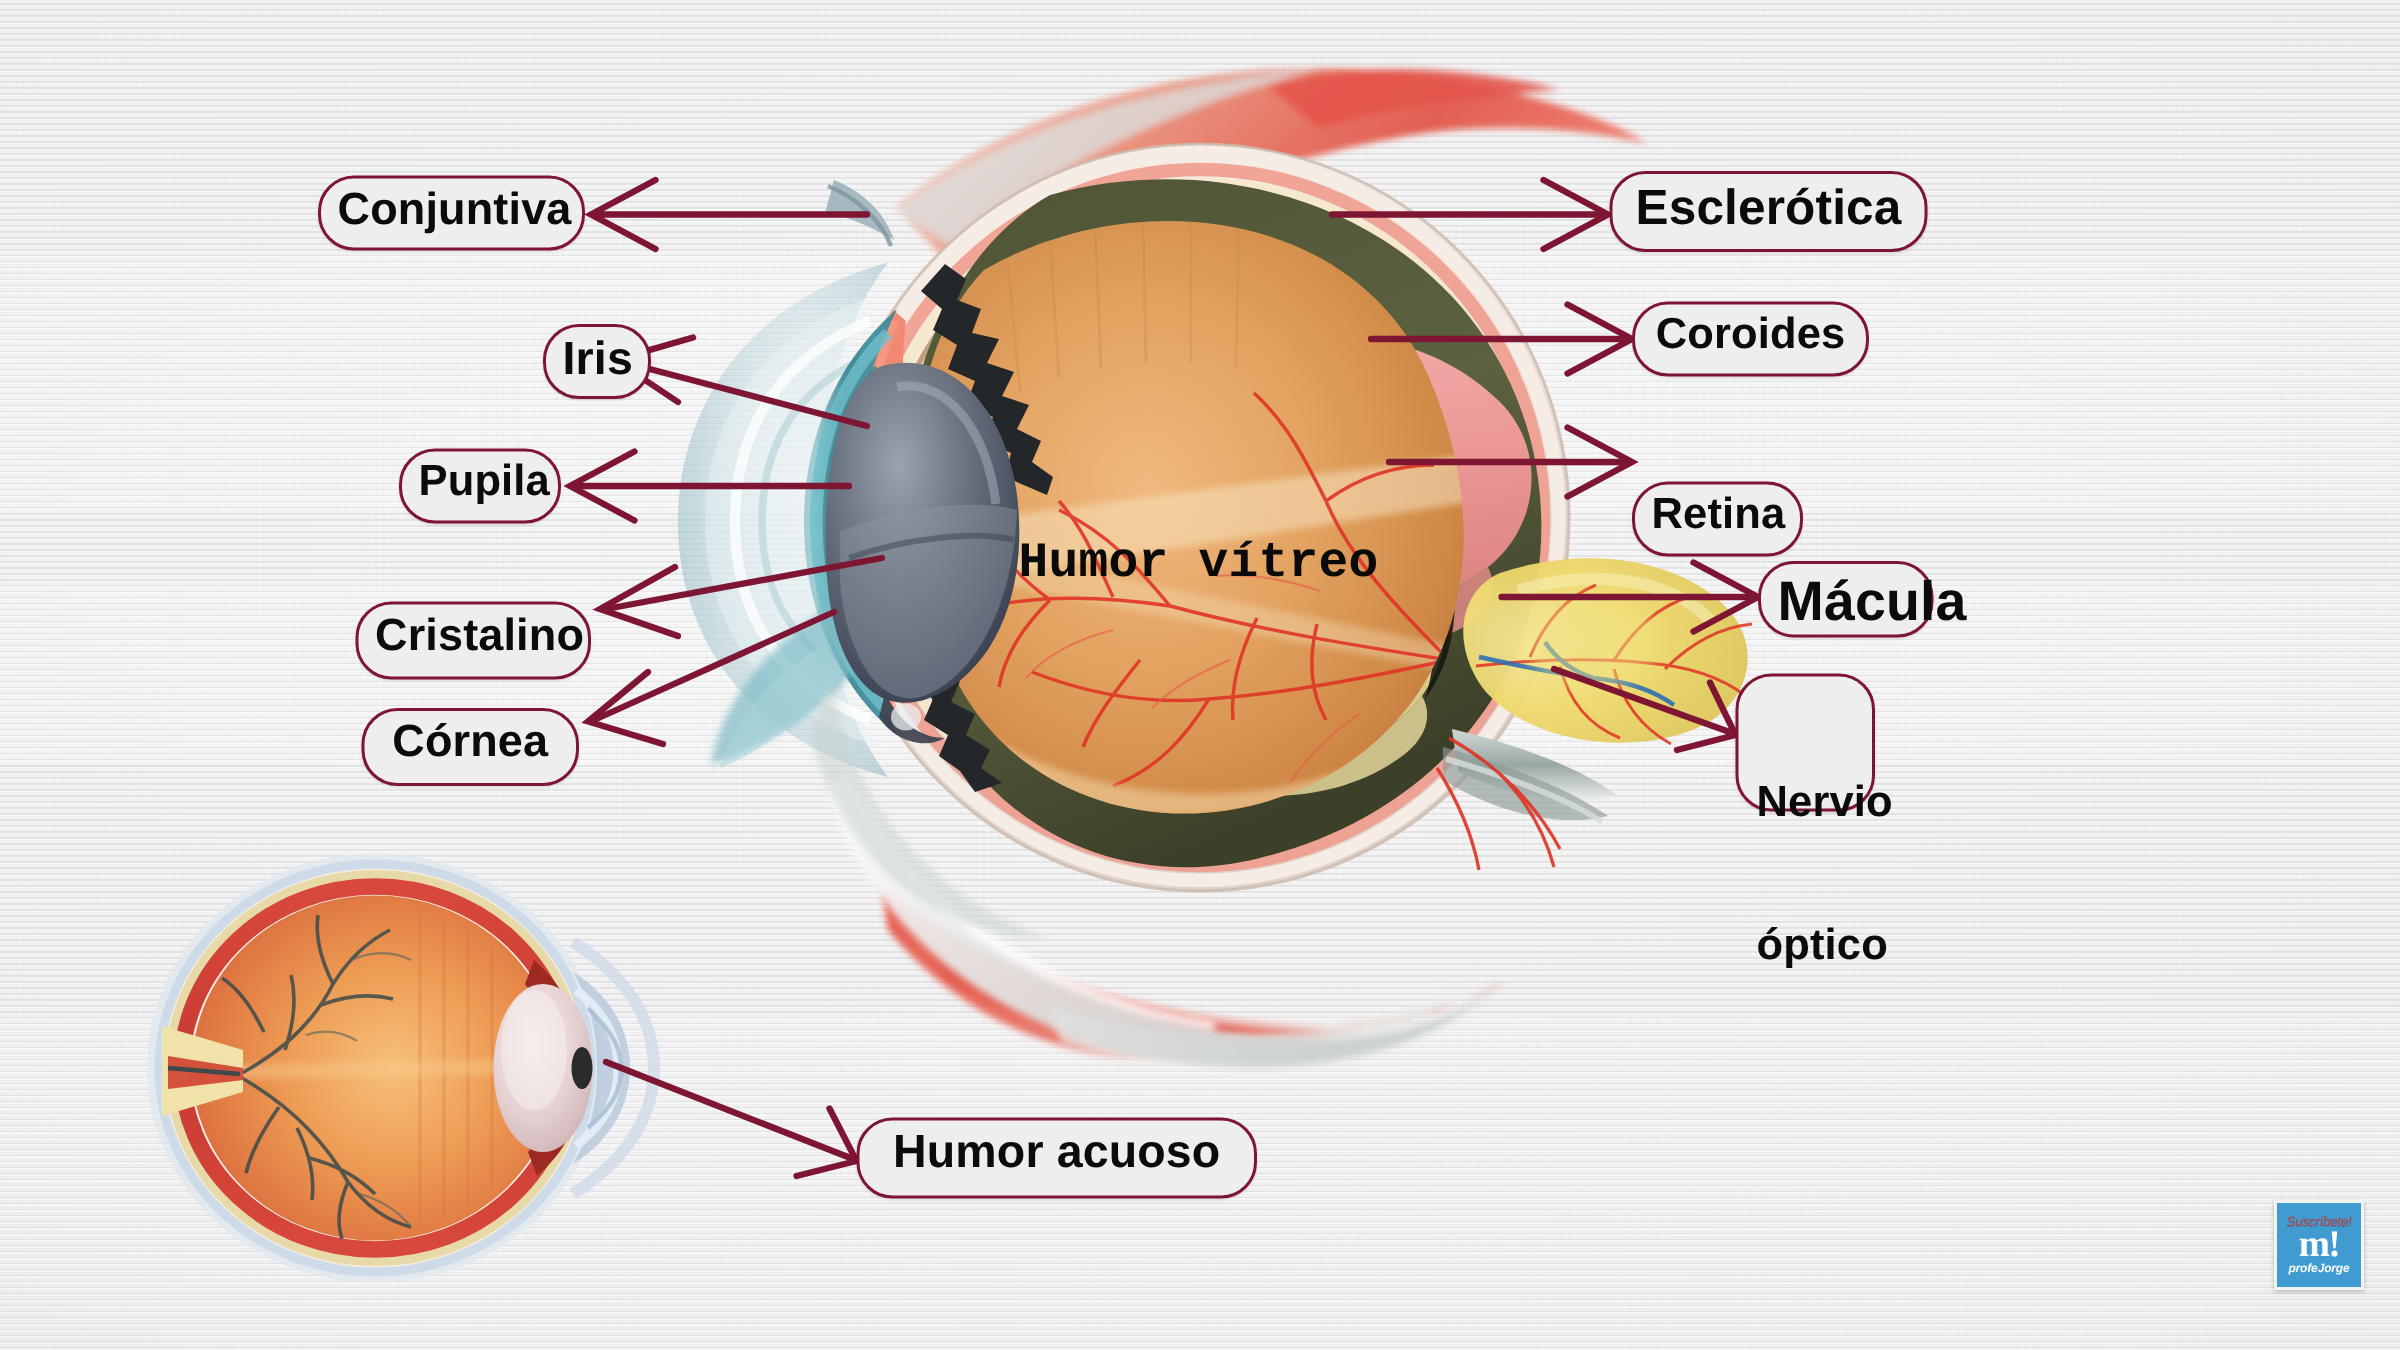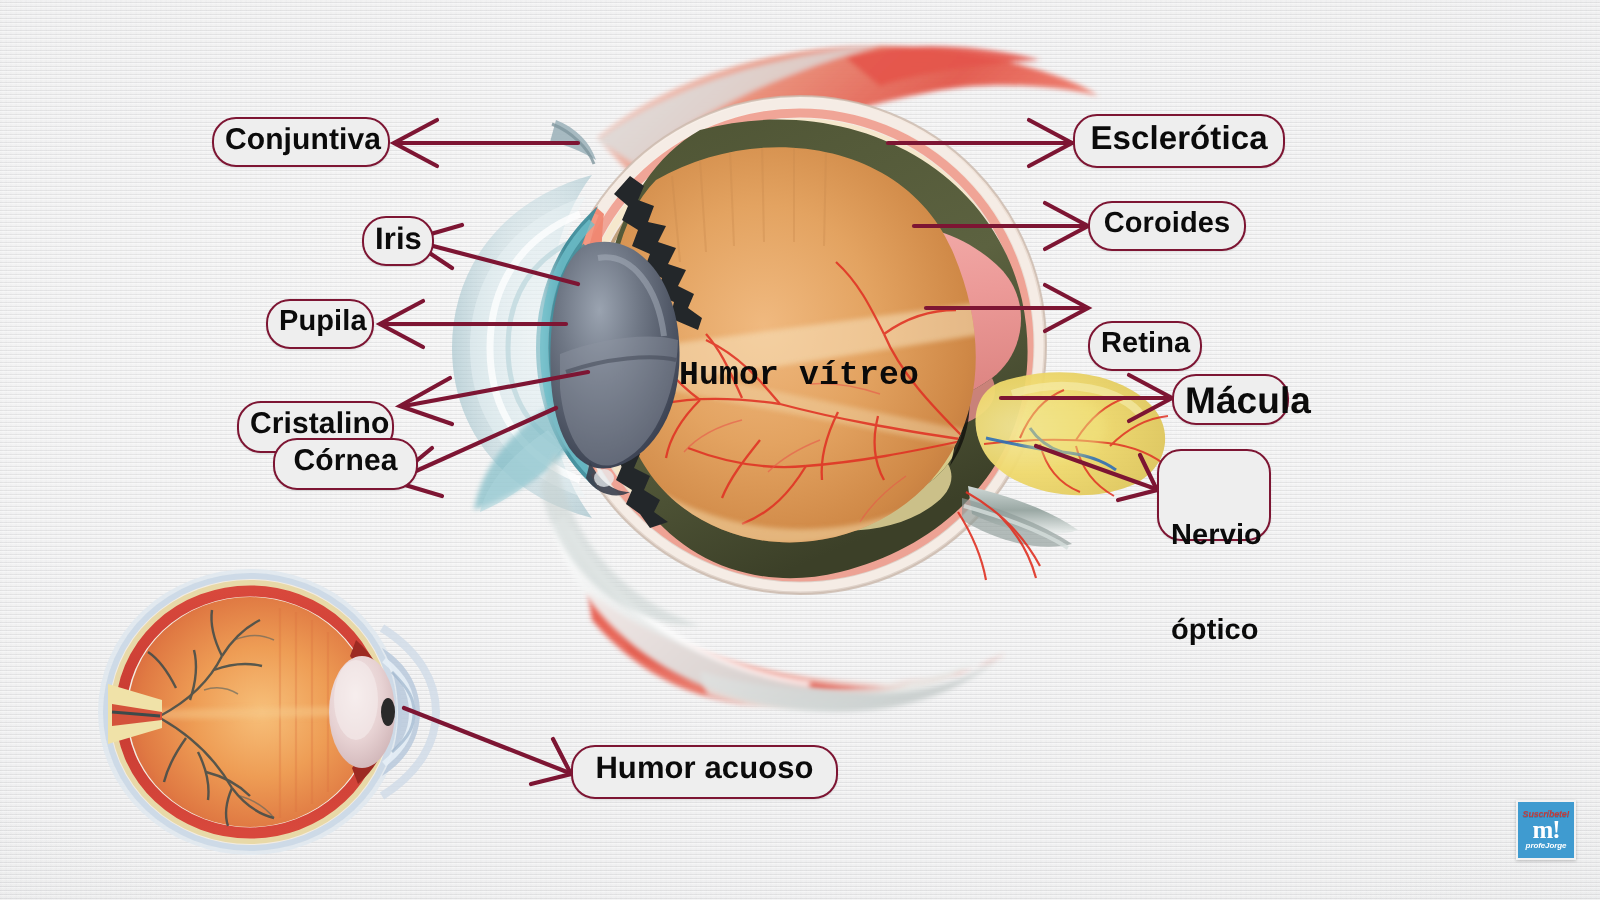--- a/index.html
+++ b/index.html
@@ -64,21 +64,21 @@
   
   .watermark{
     position:absolute;
     background:#3f9bd0;
     border:2px solid #f2f2f2;
     display:flex;flex-direction:column;align-items:center;justify-content:center;
     overflow:hidden;
     box-shadow:0 1px 3px rgba(0,0,0,.22);
   }
   .wm-sub{
-    color:#c23b3b;font-style:italic;font-weight:700;
+    color:#c23b3b;font-style:italic;font-weight:400;
     font-size:9px;line-height:1;margin-bottom:1px;
     letter-spacing:-.2px;text-shadow:0 1px 0 rgba(0,0,0,.15);
   }
   .wm-m{
     color:#ffffff;font-weight:700;font-size:25px;line-height:.82;
     font-family:"Liberation Serif","DejaVu Serif",serif;
     letter-spacing:-1px;
   }
   .wm-name{
     color:#ffffff;font-style:italic;font-weight:600;
@@ -536,31 +536,31 @@
   </svg>
 
   <div class="label" style="left:212px;top:117px;width:178px;height:50px;font-size:30px;text-align:center;">Conjuntiva</div>
 
   <div class="label" style="left:332px;top:216px;width:72px;height:50px;font-size:31px;text-align:center;margin-left:30px;">Iris</div>
 
   <div class="label" style="left:266px;top:299px;width:108px;height:50px;font-size:29px;text-align:center;">Pupila</div>
 
   <div class="label" style="left:237px;top:381px;width:157px;height:52px;font-size:30px;text-align:center;margin-top:20px;">Cristalino</div>
 
-  <div class="label" style="left:241px;top:438px;width:145px;height:52px;font-size:30px;text-align:center;margin-left:32px;">Córnea</div>
+  <div class="label" style="left:241px;top:472px;width:145px;height:52px;font-size:30px;text-align:center;">Córnea</div>
 
   <div class="label" style="left:1073px;top:114px;width:212px;height:54px;font-size:33px;text-align:center;">Esclerótica</div>
 
   <div class="label" style="left:1088px;top:201px;width:158px;height:50px;font-size:29px;text-align:center;">Coroides</div>
 
   <div class="label" style="left:1088px;top:283px;width:114px;height:50px;font-size:29px;text-align:center;margin-top:38px;">Retina</div>
 
   <div class="label" style="left:1172px;top:374px;width:117px;height:51px;font-size:37px;text-align:center;">Mácula</div>
 
-  <div class="label two-line" style="left:1157px;top:449px;width:114px;height:92px;font-size:29px;text-align:left;">
+  <div class="label two-line" style="left:1157px;top:449px;width:93px;height:92px;font-size:29px;text-align:left;">
     <div>Nervio</div>
     <div>óptico</div>
   </div>
 
   <div class="label" style="left:571px;top:745px;width:267px;height:54px;font-size:31px;text-align:center;">Humor acuoso</div>
 
   <div class="free-text" style="left:679px;top:357px;font-size:33px;">Humor vítreo</div>
 
   <div class="watermark" style="left:1516px;top:800px;width:56px;height:56px;">
     <div class="wm-sub">Suscríbete!</div>

